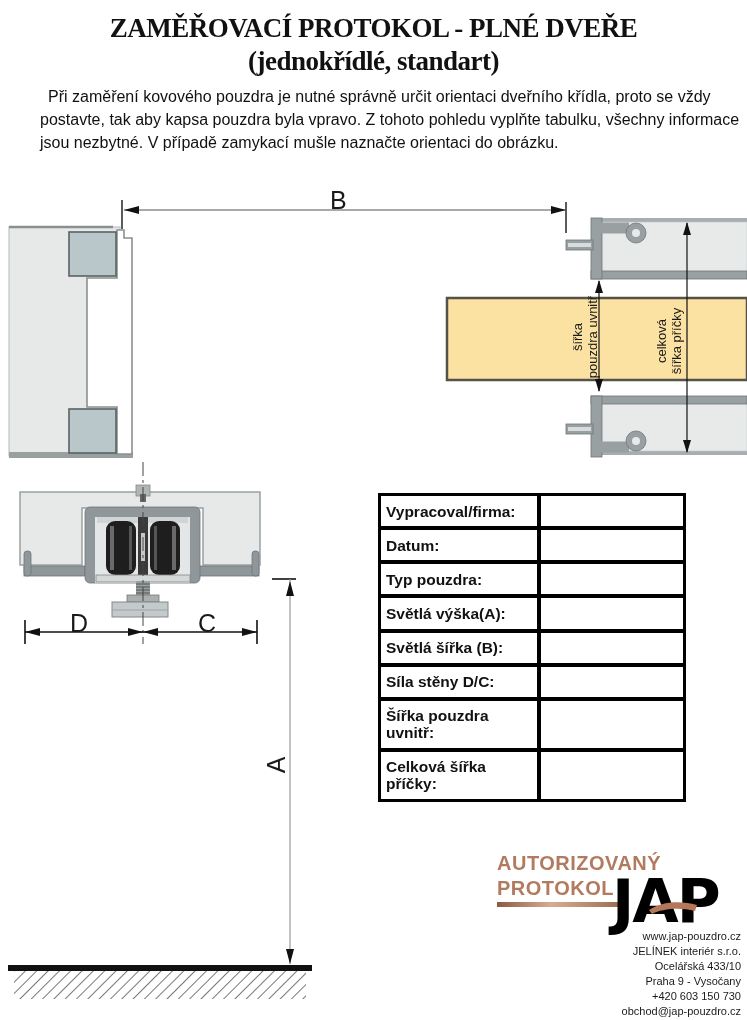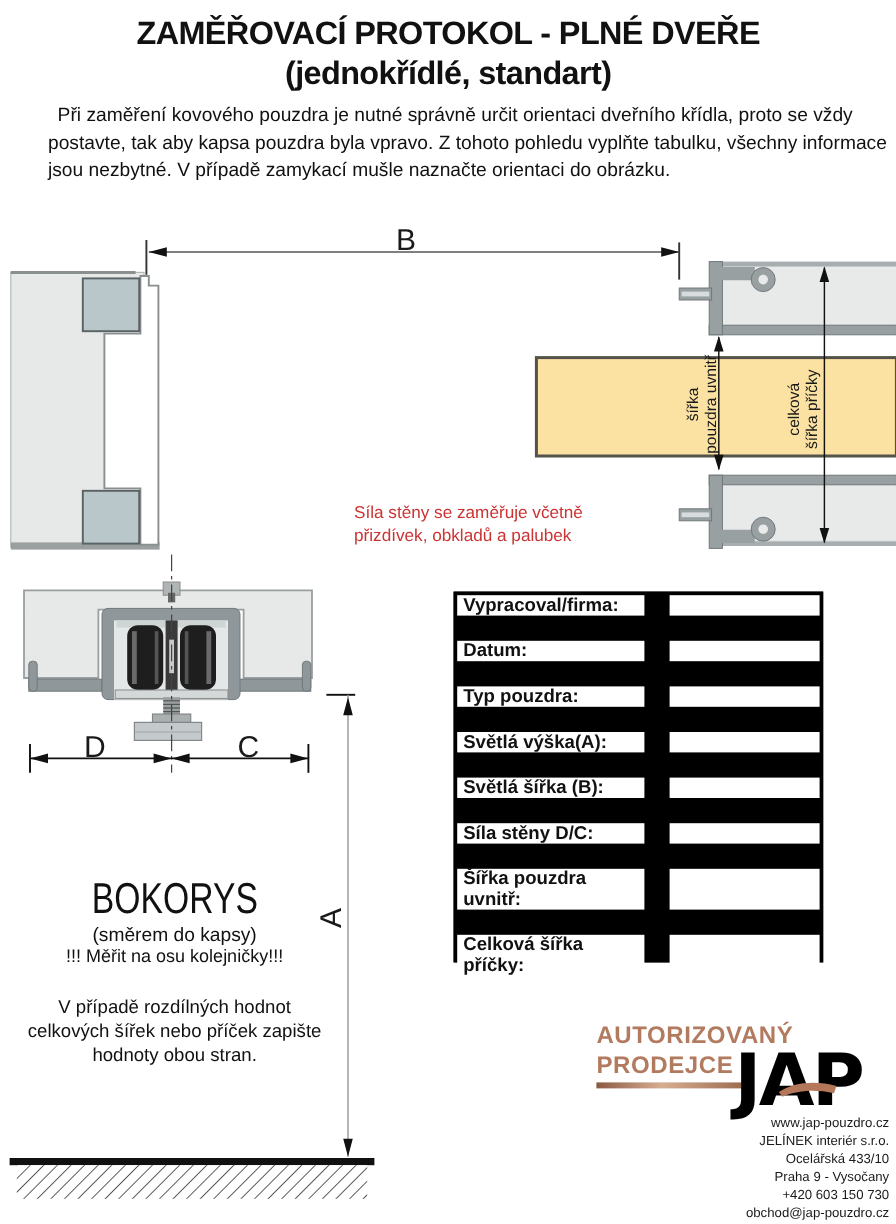--- a/index.html
+++ b/index.html
@@ -4,30 +4,30 @@
 <style>
   html,body{margin:0;padding:0;background:#fff;}
   .page{position:relative;width:747px;height:1020px;background:#fff;overflow:hidden;
         font-family:"Liberation Sans",sans-serif;color:#111;}
   .abs{position:absolute;}
   .pre{white-space:pre;}
   svg.layer{position:absolute;left:0;top:0;z-index:1;}
   .txt{z-index:2;}
 
   .header{left:0;top:12px;width:747px;text-align:center;font-weight:bold;
-          font-size:27px;line-height:33px;letter-spacing:-0.5px;}
+          font-size:27px;line-height:33px;letter-spacing:-0.5px;font-family:Liberation Serif, serif;}
   .intro{left:40px;top:85px;font-size:16px;line-height:23px;text-indent:8px;}
 
   .dim-label{font-size:25px;color:#1a1a1a;}
   .rot{transform:translate(-50%,-50%) rotate(-90deg);text-align:center;
        font-size:13px;line-height:14.5px;color:#1a1a1a;}
   .red-note{left:295px;top:419px;font-size:14.3px;line-height:18.5px;color:#cc3333;}
 
   .mtable{left:378px;top:493px;width:308px;height:309px;z-index:2;
-          display:grid;grid-template-columns:156px 1fr;gap:21px;
+          display:grid;grid-template-columns:156px 1fr;gap:4px;
           background:#000;border:3px solid #000;box-sizing:border-box;}
   .mtable .cell{background:#fff;display:flex;align-items:center;}
   .mtable .lbl{font-weight:bold;font-size:15.5px;line-height:17px;padding:0 5px;}
   .mtable .val{padding:0 5px;font-size:15px;}
 
   .bokorys-block{left:8px;top:731px;width:275px;text-align:center;}
   .bokorys-title{font-size:36px;line-height:36px;display:inline-block;
                  transform:scaleX(0.78);transform-origin:center;}
   .bokorys-sub1{font-size:16px;line-height:19px;margin-top:3px;}
   .bokorys-sub2{font-size:15px;line-height:18px;}
@@ -178,22 +178,20 @@
 postavte, tak aby kapsa pouzdra byla vpravo. Z tohoto pohledu vyplňte tabulku, všechny informace
 jsou nezbytné. V případě zamykací mušle naznačte orientaci do obrázku.</div>
 
   <div class="abs txt dim-label" style="left:330px;top:186px;">B</div>
 
   <div class="abs txt rot pre" style="left:585px;top:337px;">šířka
 pouzdra uvnitř</div>
   <div class="abs txt rot pre" style="left:669px;top:341px;">celková
 šířka příčky</div>
 
-  <div class="abs txt red-note pre">Síla stěny se zaměřuje včetně
-přizdívek, obkladů a palubek</div>
 
   <div class="abs txt dim-label" style="left:70px;top:609px;">D</div>
   <div class="abs txt dim-label" style="left:198px;top:609px;">C</div>
   <div class="abs txt rot" style="left:276px;top:765px;font-size:25px;">A</div>
 
   <div class="abs mtable">
     <div class="cell lbl">Vypracoval/firma:</div>
     <div class="cell val"></div>
     <div class="cell lbl">Datum:</div>
     <div class="cell val"></div>
@@ -204,32 +202,24 @@
     <div class="cell lbl">Světlá šířka (B):</div>
     <div class="cell val"></div>
     <div class="cell lbl">Síla stěny D/C:</div>
     <div class="cell val"></div>
     <div class="cell lbl">Šířka pouzdra uvnitř:</div>
     <div class="cell val"></div>
     <div class="cell lbl">Celková šířka příčky:</div>
     <div class="cell val"></div>
   </div>
 
-  <div class="abs txt bokorys-block">
-    <div><span class="bokorys-title">BOKORYS</span></div>
-    <div class="bokorys-sub1">(směrem do kapsy)</div>
-    <div class="bokorys-sub2">!!! Měřit na osu kolejničky!!!</div>
-    <div class="bokorys-note pre">V případě rozdílných hodnot
-celkových šířek nebo příček zapište
-hodnoty obou stran.</div>
-  </div>
 
   <div class="abs txt authorized">
     <div>AUTORIZOVANÝ</div>
-    <div>PRODEJCE</div>
+    <div>PROTOKOL</div>
   </div>
   <div class="abs authorized-bar"></div>
 
   <div class="abs jap-logo">JAP</div>
   <svg class="abs jap-swoosh" width="50" height="16" viewBox="0 0 50 16">
     <path d="M0,11 C12,3 30,1 48,6 L46,12 C30,8 13,10 3,15 Z" fill="#b5775a"></path>
   </svg>
 
   <div class="abs contact">
     <div>www.jap-pouzdro.cz</div>

